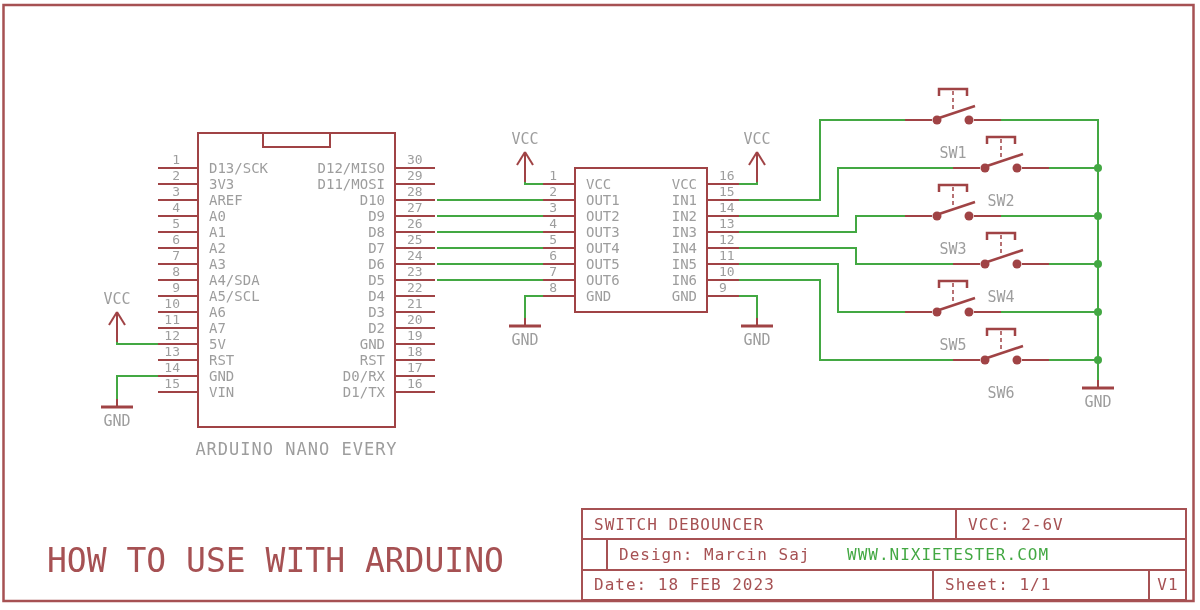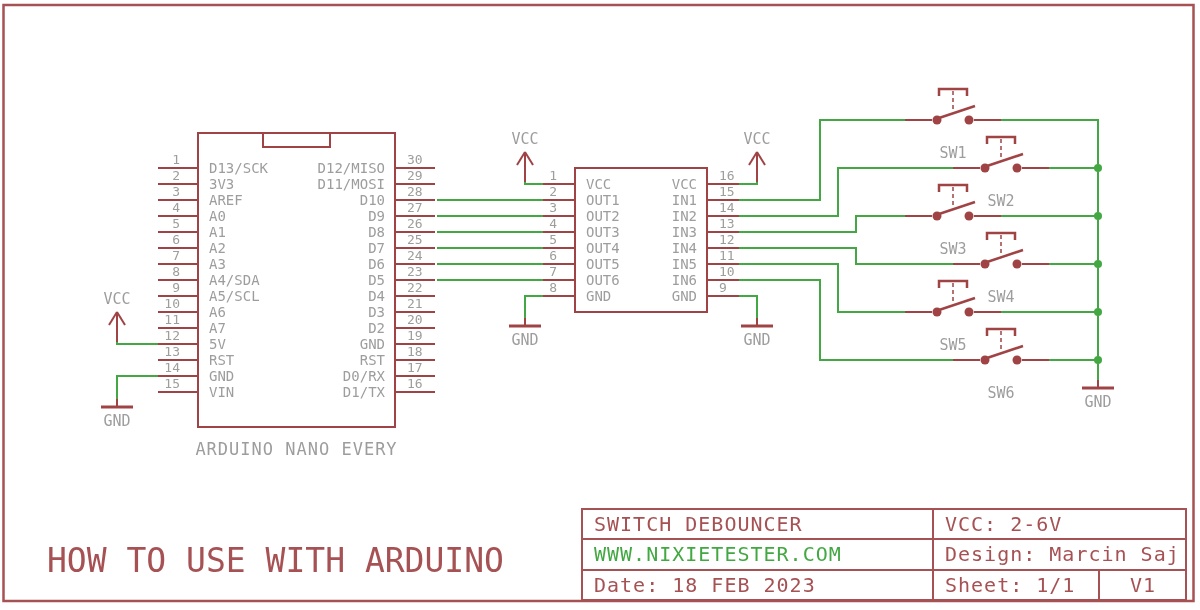--- a/index.html
+++ b/index.html
@@ -14,26 +14,26 @@
   }
   .tblock{
     position:absolute;left:581px;top:508px;width:606px;height:93px;
     border:2px solid var(--frame-red);box-sizing:border-box;
     display:flex;flex-direction:column;background:#fff;
   }
   .tb-row{display:flex;flex:1;border-top:2px solid var(--frame-red);box-sizing:border-box;min-height:0;}
   .tb-row:first-child{border-top:none;}
   .cell{
     display:flex;align-items:center;padding-left:11px;
-    font-size:20px;letter-spacing:1px;color:var(--frame-red);
+    font-size:16px;letter-spacing:1px;color:var(--frame-red);
     box-sizing:border-box;white-space:nowrap;overflow:hidden;
   }
   .cell.left{width:349px;flex:none;}
-  .cell.right{flex:1;border-left:2px solid var(--frame-red);}
-  .cell.mid{width:166px;flex:none;border-left:2px solid var(--frame-red);}
+  .cell.right{flex:1;border-left:2px solid var(--frame-red);margin-left:23px;}
+  .cell.mid{width:216px;flex:none;border-left:2px solid var(--frame-red);}
   .cell.ver{flex:1;border-left:2px solid var(--frame-red);justify-content:center;padding-left:1px;}
   .cell.url{color:var(--wire-green);}
 </style>
 </head>
 <body style="--frame-red: #a65153; --wire-green: #43a843;">
 
 <svg id="schematic" width="1200" height="610" viewBox="0 0 1200 610">
     <rect x="3.5" y="5" width="1190" height="596" fill="none" stroke="#a65153" stroke-width="2.5"></rect>
     <g>
       <polyline points="437,200 543,200" fill="none" stroke="#43a843" stroke-width="2"></polyline>
@@ -407,21 +407,21 @@
   </svg>
 
 <div class="big-title">HOW TO USE WITH ARDUINO</div>
 
 <div class="tblock">
   <div class="tb-row">
     <div class="cell left">SWITCH DEBOUNCER</div>
     <div class="cell right">VCC: 2-6V</div>
   </div>
   <div class="tb-row">
+    <div class="cell right">Design: Marcin Saj</div>
     <div class="cell left url">WWW.NIXIETESTER.COM</div>
-    <div class="cell right">Design: Marcin Saj</div>
   </div>
   <div class="tb-row">
     <div class="cell left">Date: 18 FEB 2023</div>
     <div class="cell mid">Sheet: 1/1</div>
     <div class="cell ver">V1</div>
   </div>
 </div>
 
 </body></html>

